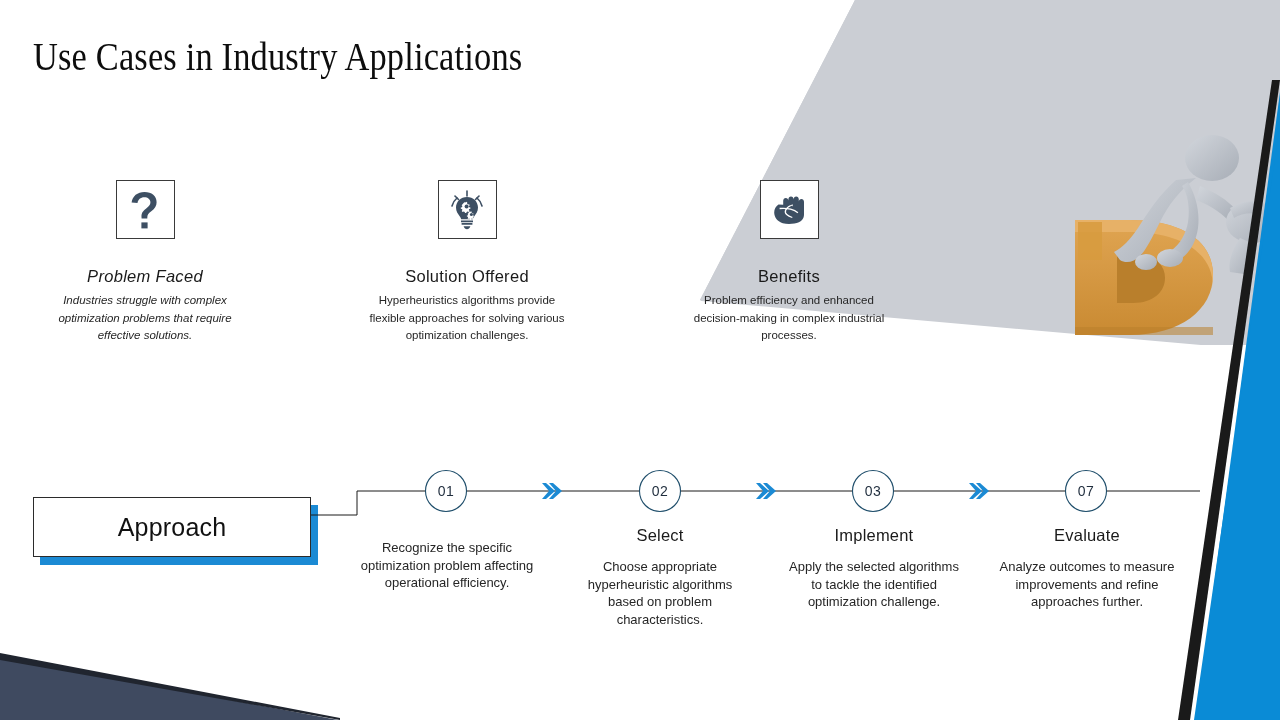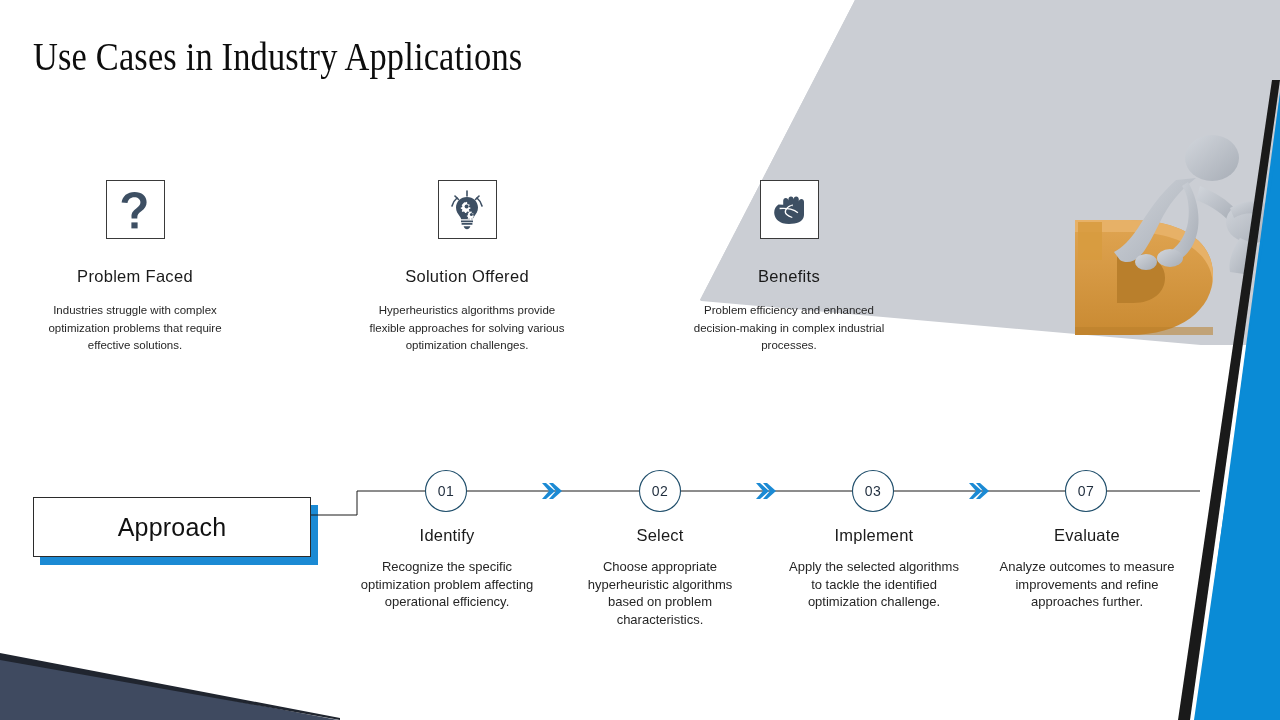--- a/index.html
+++ b/index.html
@@ -39,21 +39,21 @@
     top: 180px;
     width: 960px;
     height: 200px;
   }
   .col {
     position: absolute;
     top: 0;
     width: 268px;
     text-align: center;
   }
-  .col-0 { left: 1px; }
+  .col-0 { left: 11px; font-style: italic; }
   .col-1 { left: 333px; }
   .col-2 { left: 655px; }
 
   .icon-box {
     width: 59px;
     height: 59px;
     border: 1px solid #3a3a3a;
     margin: 0 auto;
     background: #ffffff;
     display: flex;
@@ -64,21 +64,21 @@
   .icon-box svg { display: block; }
 
   .col-title {
     margin-top: 28px;
     font-size: 16.5px;
     font-weight: 400;
     color: #1a1a1a;
     letter-spacing: 0.3px;
   }
   .col-desc {
-    margin-top: 16px;
+    margin-top: 6px;
     font-size: 11.5px;
     line-height: 17.5px;
     color: #262626;
     padding: 0 28px;
   }
 
   
   .approach-wrap {
     position: absolute;
     left: 33px;
@@ -307,21 +307,20 @@
         <path d="M980,43 l9,8 -9,8 -4,0 7,-8 -7,-8 Z"></path>
       </g>
     </svg>
 
     <div class="circle-num" style="left:426px; top:43px;">01</div>
     <div class="circle-num" style="left:640px; top:43px;">02</div>
     <div class="circle-num" style="left:853px; top:43px;">03</div>
     <div class="circle-num" style="left:1066px; top:43px;">07</div>
 
     <div class="step step-0">
-      <div class="step-title">Identify</div>
       <div class="step-desc">Recognize the specific optimization problem affecting operational efficiency.</div>
     </div>
     <div class="step step-1">
       <div class="step-title">Select</div>
       <div class="step-desc">Choose appropriate hyperheuristic algorithms based on problem characteristics.</div>
     </div>
     <div class="step step-3">
       <div class="step-title">Evaluate</div>
       <div class="step-desc">Analyze outcomes to measure improvements and refine approaches further.</div>
     </div>

